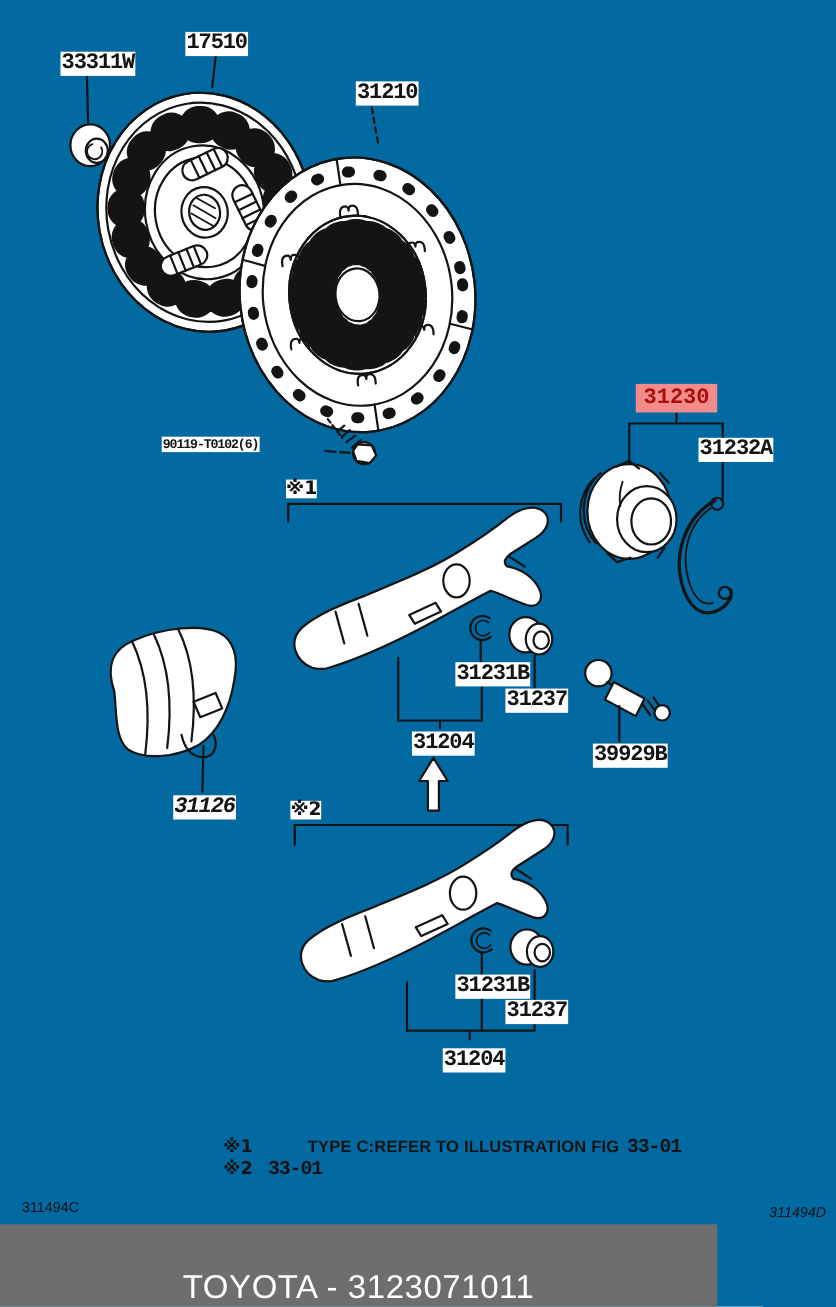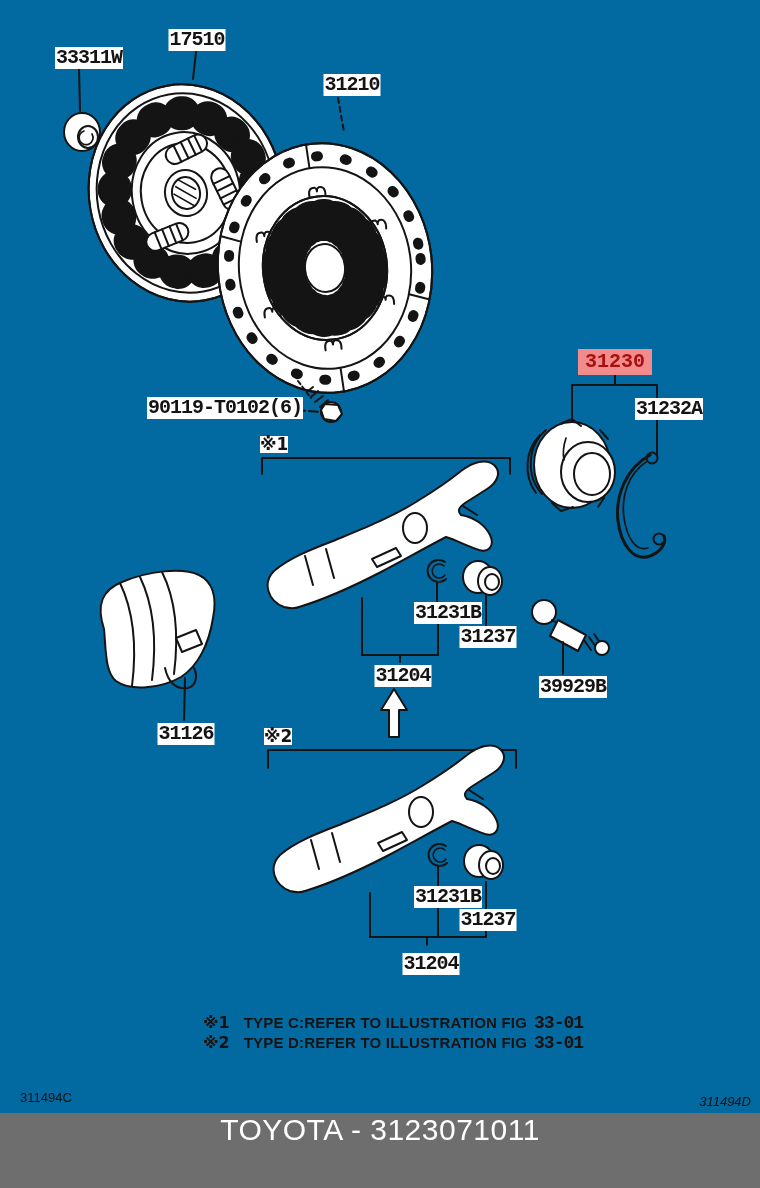--- a/index.html
+++ b/index.html
@@ -3,36 +3,36 @@
 <meta charset="utf-8">
 <style>
   html,body{margin:0;padding:0;background:#fff;}
   .page{position:relative;width:760px;height:1188px;background:#0369a1;overflow:hidden;
         font-family:"Liberation Sans",sans-serif;color:#141414;}
   svg.art{position:absolute;left:0;top:0;}
   
   .pn{position:absolute;font:700 20px "Liberation Mono",monospace;color:#141414;
       background:#fff;white-space:nowrap;line-height:1;padding:1px 1px;letter-spacing:-1px;}
   .pn.ctr{transform:translateX(-50%);}
-  .pn.small{font-size:20px;}
+  .pn.small{font-size:12px;}
   .pn.hl{background:var(--highlight-bg,#f28b8b);color:var(--highlight-text,#a80f0f);
          padding:3px 7px;letter-spacing:0;}
   .ref{position:absolute;font:700 17px "DejaVu Sans",sans-serif;color:#141414;
        background:#fff;line-height:1;white-space:nowrap;}
   
   .note{position:absolute;left:203px;display:flex;align-items:baseline;white-space:nowrap;}
   .note .note-ref{font:700 16px "DejaVu Sans",sans-serif;margin-right:14px;}
-  .note .note-text{font:700 15px "Liberation Sans",sans-serif;letter-spacing:.2px;margin-right:7px;}
-  .note .note-fig{font:700 18px "Liberation Mono",monospace;letter-spacing:-1px;}
+  .note .note-text{font:700 15px "Liberation Sans",sans-serif;letter-spacing:.2px;margin-right:7px;margin-left:36px;}
+  .note .note-fig{font:700 18px "Liberation Mono",monospace;letter-spacing:-1px;margin-top:20px;}
   
   .code{position:absolute;font:400 13px "Liberation Sans",sans-serif;color:#111;margin-left:12px;}
   .code.left{left:8px;top:1090px;}
   .code.right{right:9px;top:1094px;font-style:italic;}
-  .footer-bar{position:absolute;left:0;top:1113px;width:760px;height:75px;
-              background:var(--footer-bar,#6e6e6e);display:flex;align-items:flex-start;
+  .footer-bar{position:absolute;left:0;top:1113px;width:652px;height:75px;
+              background:var(--footer-bar,#6e6e6e);display:flex;align-items:flex-end;
               justify-content:center;gap:42px;color:#fff;
               font:400 30px "Liberation Sans",sans-serif;letter-spacing:.5px;}
 </style>
 </head>
 <body>
 
 <div class="page">
 
   <svg class="art" width="760" height="1188" viewBox="0 0 760 1188" fill="none" stroke="#141414" stroke-width="2" stroke-linecap="round" stroke-linejoin="round">
 
@@ -186,37 +186,36 @@
   <div class="pn ctr" style="left:341px;top:74px;margin-left:11px;">31210</div>
   <div class="pn small" style="left:147px;top:397px;">90119-T0102(6)</div>
 
   <div class="pn ctr hl" style="left:615px;top:349px;">31230</div>
   <div class="pn ctr" style="left:669px;top:398px;">31232A</div>
 
   <div class="pn ctr" style="left:448px;top:602px;">31231B</div>
   <div class="pn ctr" style="left:488px;top:626px;">31237</div>
   <div class="pn ctr" style="left:403px;top:665px;">31204</div>
   <div class="pn ctr" style="left:573px;top:676px;">39929B</div>
-  <div class="pn ctr" style="left:186px;top:723px;">31126</div>
+  <div class="pn ctr" style="left:186px;top:723px;font-style:italic;">31126</div>
 
   <div class="pn ctr" style="left:448px;top:886px;">31231B</div>
   <div class="pn ctr" style="left:488px;top:909px;">31237</div>
   <div class="pn ctr" style="left:431px;top:953px;">31204</div>
 
   <div class="ref" style="left:260px;top:436px;">※1</div>
   <div class="ref" style="left:264px;top:728px;">※2</div>
 
   <div class="note" style="top:1013px;">
     <span class="note-ref">※1</span>
     <span class="note-text">TYPE C:REFER TO ILLUSTRATION FIG</span>
     <span class="note-fig">33-01</span>
   </div>
   <div class="note" style="top:1033px;">
     <span class="note-ref">※2</span>
-    <span class="note-text">TYPE D:REFER TO ILLUSTRATION FIG</span>
     <span class="note-fig">33-01</span>
   </div>
 
   <div class="code left">311494C</div>
   <div class="code right">311494D</div>
   <div class="footer-bar">
     <span>TOYOTA - 3123071011</span>
   </div>
 
 </div>

